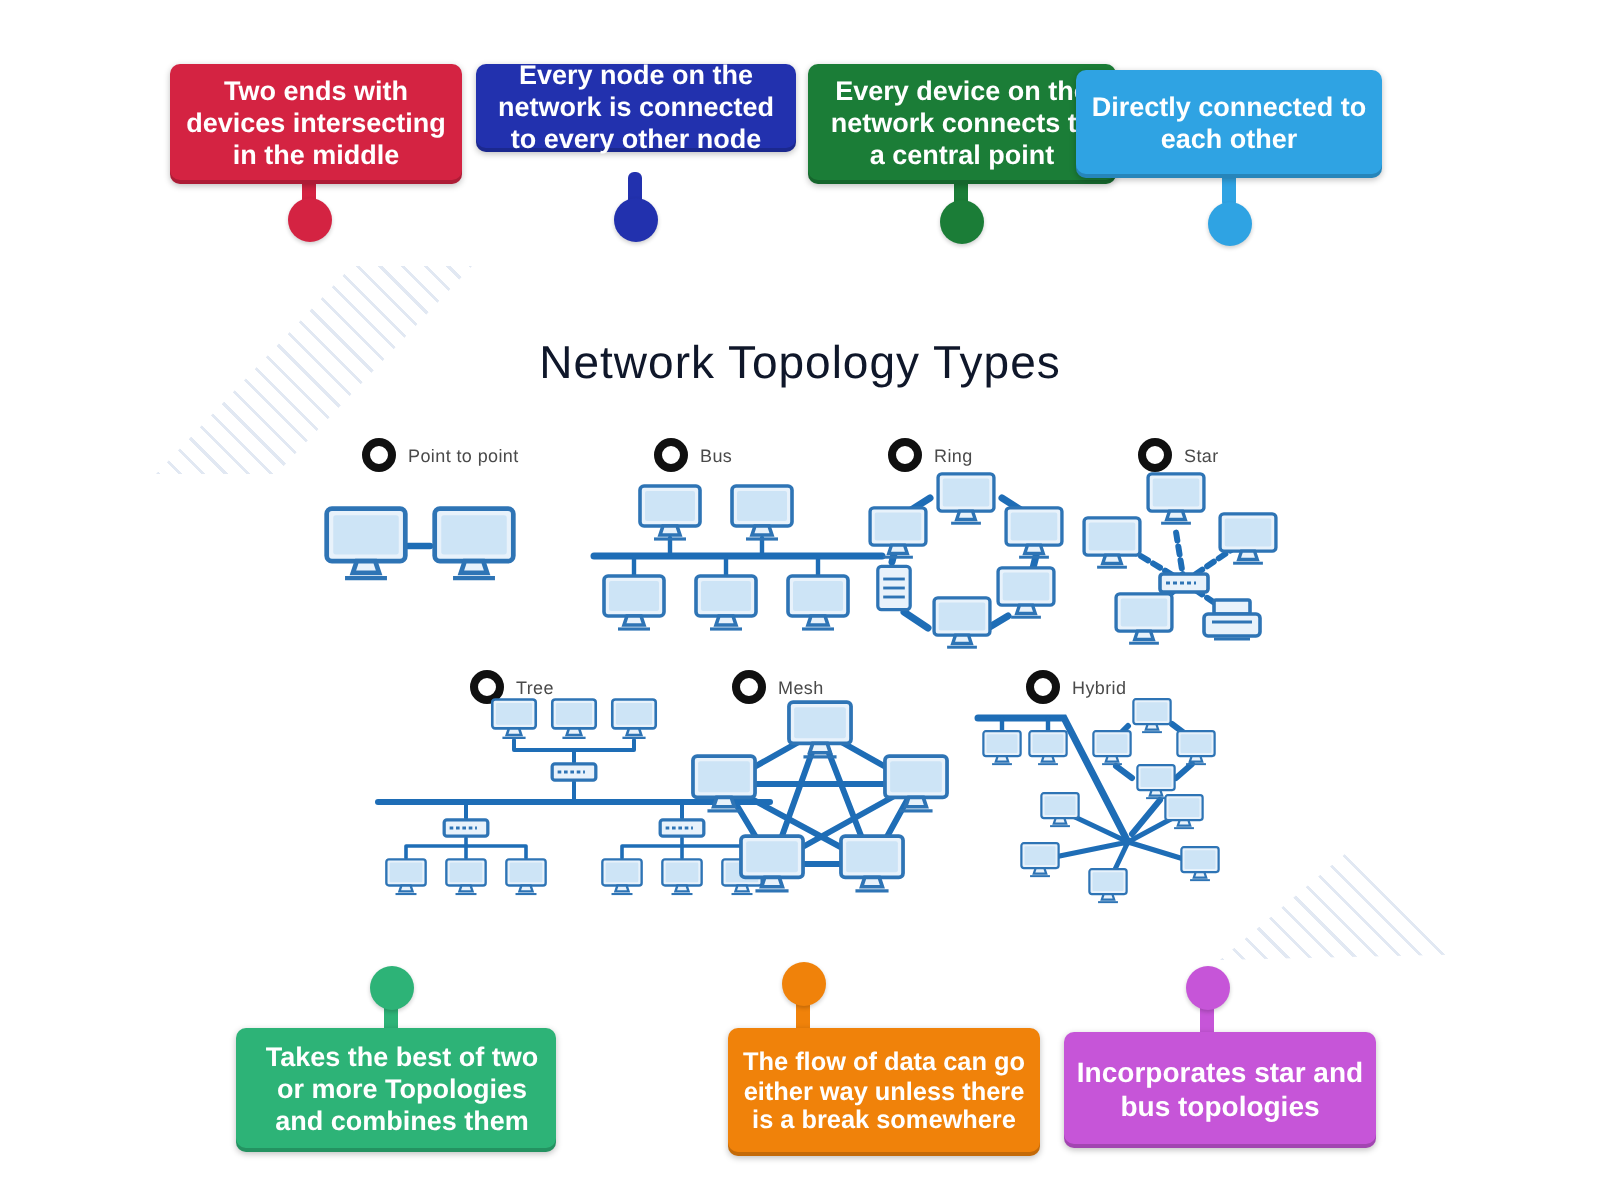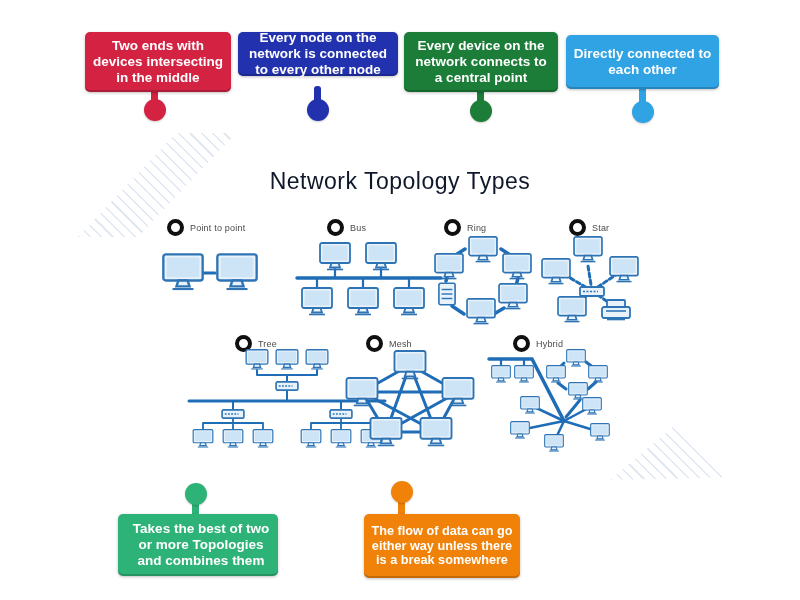--- a/index.html
+++ b/index.html
@@ -87,29 +87,29 @@
   <div class="callout" style="left:238px;top:32px;width:160px;height:44px;">
     <div class="bubble" style="background-color: rgb(34, 49, 174);">Every node on the network is connected to every other node</div>
     <div class="stem" style="left: 76px; top: 54px; height: 18px; background-color: rgb(34, 49, 174);"></div>
     <div class="dot" style="left: 69px; top: 67px; background-color: rgb(34, 49, 174);"></div>
   </div>
   <div class="callout" style="left:404px;top:32px;width:154px;height:60px;">
     <div class="bubble" style="background-color: rgb(27, 125, 55);">Every device on the network connects to a central point</div>
     <div class="stem" style="left: 73px; top: 54px; height: 19px; background-color: rgb(27, 125, 55);"></div>
     <div class="dot" style="left: 66px; top: 68px; background-color: rgb(27, 125, 55);"></div>
   </div>
-  <div class="callout" style="left:566px;top:35px;width:153px;height:54px;">
+  <div class="callout" style="left:538px;top:35px;width:153px;height:54px;">
     <div class="bubble" style="background-color: rgb(47, 163, 227);">Directly connected to each other</div>
     <div class="stem" style="left: 73px; top: 48px; height: 21px; background-color: rgb(47, 163, 227);"></div>
     <div class="dot" style="left: 66px; top: 66px; background-color: rgb(47, 163, 227);"></div>
   </div>
 
   <div id="main-title" style="color: #0f172a;">Network Topology Types</div>
 
-  <div class="topo-tag" style="left:167px;top:219px;">
+  <div class="topo-tag" style="left:181px;top:219px;">
     <span class="map-pin"></span>
     <span class="map-pin-label">Point to point</span>
   </div>
   <div class="topo-tag" style="left:327px;top:219px;">
     <span class="map-pin"></span>
     <span class="map-pin-label">Bus</span>
   </div>
   <div class="topo-tag" style="left:444px;top:219px;">
     <span class="map-pin"></span>
     <span class="map-pin-label">Ring</span>
@@ -221,14 +221,19 @@
   <div class="callout" style="left:118px;top:514px;width:160px;height:62px;">
     <div class="dot" style="left: 67px; top: -31px; background-color: rgb(45, 179, 119);"></div>
     <div class="stem" style="left: 74px; top: -13px; height: 16px; background-color: rgb(45, 179, 119);"></div>
     <div class="bubble" style="background-color: rgb(45, 179, 119); padding-left: 12px;">Takes the best of two or more Topologies and combines them</div>
   </div>
   <div class="callout" style="left:324px;top:514px;width:156px;height:64px;padding-left:40px;">
     <div class="dot" style="left: 67px; top: -33px; background-color: rgb(240, 130, 10);"></div>
     <div class="stem" style="left: 74px; top: -15px; height: 18px; background-color: rgb(240, 130, 10);"></div>
     <div class="bubble" style="font-size: 12.7px; background-color: rgb(240, 130, 10);">The flow of data can go either way unless there is a break somewhere</div>
   </div>
+  <div class="callout" style="left:532px;top:516px;width:156px;height:58px;">
+    <div class="dot" style="left: 61px; top: -33px; background-color: rgb(198, 85, 216);"></div>
+    <div class="stem" style="left: 68px; top: -15px; height: 18px; background-color: rgb(198, 85, 216);"></div>
+    <div class="bubble" style="font-size: 14px; background-color: rgb(198, 85, 216);">Incorporates star and bus topologies</div>
+  </div>
 
 </div>
 
 </body></html>

